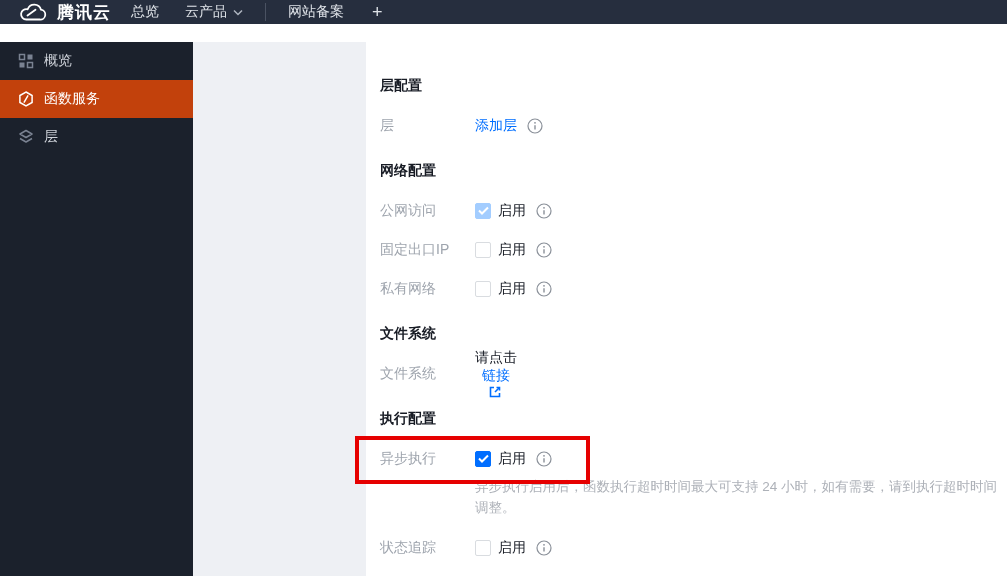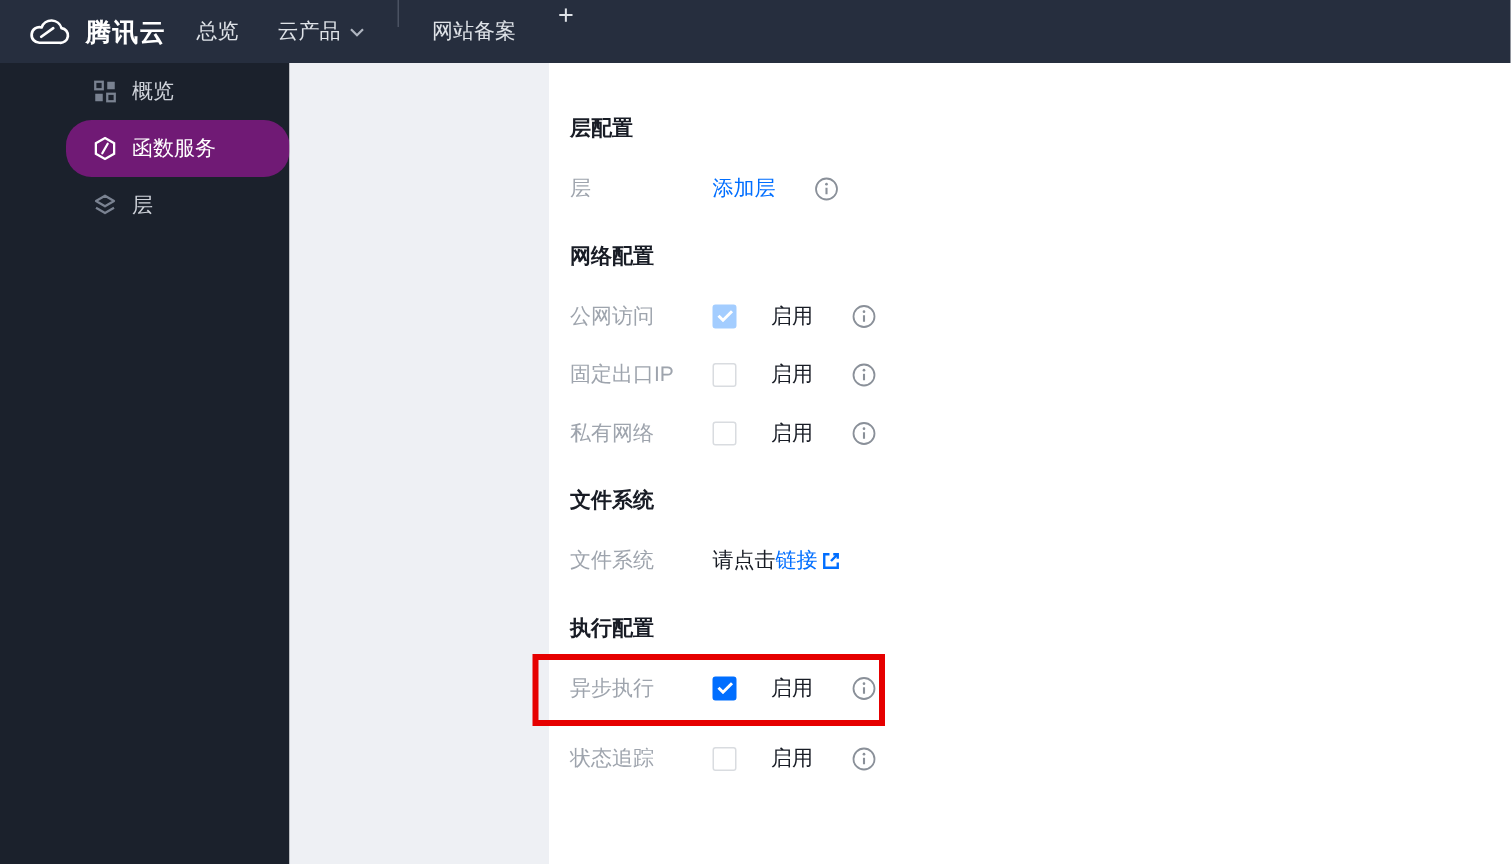--- a/index.html
+++ b/index.html
@@ -8,23 +8,23 @@
     font-family: "Liberation Sans", "DejaVu Sans", sans-serif;
     background: #ffffff;
     position: relative;
     overflow: hidden;
     font-size: 14px;
     color: #181c25;
   }
 
   
   .navbar {
-    position: absolute; top: 0; left: 0; width: 1007px; height: 42px;
+    position: absolute; top: 0; left: 0; width: 1007px; height: 24px;
     background: #262e3e;
-    display: flex; 
+    display: flex; align-items: center;
     padding: 0 18px;
     color: #dfe3e8;
   }
   .brand { display: flex; align-items: center; }
   .brand-logo { width: 32px; height: 24px; display: flex; align-items: center; }
   .brand-name { font-size: 17px; font-weight: bold; color: #ffffff; margin-left: 7px; letter-spacing: 1px; }
   .nav-item { font-size: 14px; color: #dfe3e8; cursor: pointer; display: flex; align-items: center; }
   .nav-item-overview { margin-left: 20px; }
   .nav-item-products { margin-left: 26px; }
   .caret { margin-left: 6px; display: inline-flex; }
@@ -37,24 +37,24 @@
     position: absolute; top: 42px; left: 0; width: 193px; height: 534px;
     background: #1b212c;
     color: #cfd3da;
   }
   .sidebar-title {
     color: #ffffff; font-size: 16px; font-weight: bold;
     padding: 20px 0 0 18px; height: 58px;
   }
   .side-item {
     height: 38px; display: flex; align-items: center;
-    padding-left: 18px; cursor: pointer; color: #cfd3da; font-size: 14px; margin-left: 44px;
+    padding-left: 18px; cursor: pointer; color: #cfd3da; font-size: 14px;
   }
   .side-item .side-icon { width: 16px; height: 16px; margin-right: 10px; display: inline-flex; }
-  .side-item.active { background: #701a75; color: #ffffff; border-radius: 17px; }
+  .side-item.active { background: #c2410c; color: #ffffff; }
 
   
   .gray-panel {
     position: absolute; top: 42px; left: 193px; width: 173px; height: 534px;
     background: #eef0f4;
   }
 
   
   .main {
     position: absolute; top: 42px; left: 366px; width: 641px; height: 534px;
@@ -62,35 +62,35 @@
     padding: 24px 0 0 14px;
   }
   .section-title {
     height: 40px; display: flex; align-items: center;
     font-weight: bold; font-size: 14px; color: #181c25;
     margin-top: 6px;
   }
   .section-title:first-child { margin-top: 0; }
   .form-row { height: 39px; display: flex; align-items: center; }
   .row-label { width: 95px; color: #9ea4ad; font-size: 14px; flex-shrink: 0; }
-  .row-value { display: flex; align-items: center; gap: 16px; }
+  .row-value { display: flex; align-items: center; }
   .link { color: #006eff; cursor: pointer; text-decoration: none; }
   .info-icon { margin-left: 10px; display: inline-flex; cursor: pointer; }
 
   .checkbox {
     width: 16px; height: 16px; border-radius: 2px; margin-right: 7px;
     display: inline-flex; align-items: center; justify-content: center;
     cursor: pointer; flex-shrink: 0;
   }
   .checkbox.unchecked { background: #ffffff; border: 1px solid #d9dce0; }
   .checkbox.checked-disabled { background: #a3cdff; border: 1px solid #a3cdff; }
   .checkbox.checked { background: #006eff; border: 1px solid #006eff; }
   .enable-text { color: #181c25; font-size: 14px; }
 
-  .fs-sentence { color: #181c25; font-size: 14px; display: flex; align-items: center; }
+  .fs-sentence { color: #181c25; font-size: 14px; display: flex; align-items: center; flex-direction: column; }
   .ext-link-icon { display: inline-flex; margin: 0 4px 0 2px; cursor: pointer; }
 
   .helper {
     margin: -2px 0 10px 95px; width: 525px;
     color: #adb1b8; font-size: 13.5px; line-height: 21px;
   }
 
   
   .annotation-box {
     position: absolute; left: 355px; top: 436px; width: 235px; height: 48px;
@@ -262,20 +262,21 @@
         <svg width="16" height="16" viewBox="0 0 16 16">
           <circle cx="8" cy="8" r="7" fill="none" stroke="#8a9099" stroke-width="1.2"></circle>
           <circle cx="8" cy="4.8" r="0.9" fill="#8a9099"></circle>
           <line x1="8" y1="7.2" x2="8" y2="11.5" stroke="#8a9099" stroke-width="1.4"></line>
         </svg>
       </span>
     </span>
   </div>
 
   <div class="helper">
+    <div>异步执行启用后，函数执行超时时间最大可支持 24 小时，如有需要，请到执行超时时间调整。</div>
   </div>
 
   <div class="form-row">
     <span class="row-label">状态追踪</span>
     <span class="row-value">
       <span class="checkbox unchecked"></span>
       <span class="enable-text">启用</span>
       <span class="info-icon">
         <svg width="16" height="16" viewBox="0 0 16 16">
           <circle cx="8" cy="8" r="7" fill="none" stroke="#8a9099" stroke-width="1.2"></circle>

